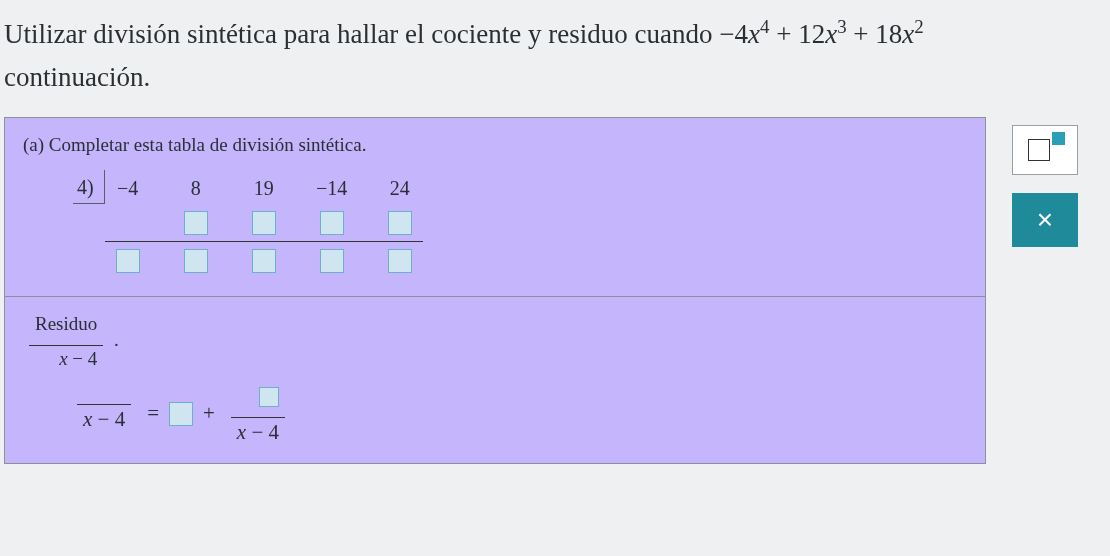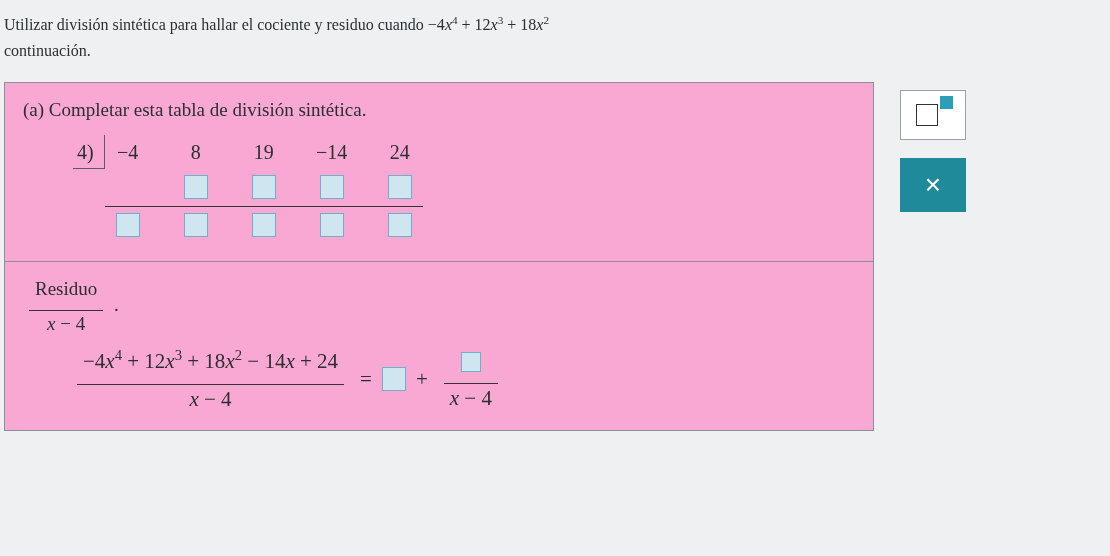--- a/index.html
+++ b/index.html
@@ -6,31 +6,31 @@
   body {
     font-family: Georgia, 'Times New Roman', serif;
     background: #eef0f2;
     width: 1110px;
     height: 556px;
     padding: 12px 0 0 4px;
     color: #2a2f33;
     overflow: hidden;
   }
   .top-text {
-    font-size: 16px;
+    font-size: 27px;
     line-height: 1.6;
     margin-bottom: 18px;
     padding-right: 8px;
   }
   .math-sup { font-size: 0.7em; vertical-align: super; }
   .main-row { display: flex; gap: 26px; align-items: flex-start; }
   .problem-box {
     border: 1px solid #8a9299;
-    background: #f9a8d4;
-    width: 870px;
+    background: #c4b5fd;
+    width: 982px;
   }
   .part {
     border-bottom: 1px solid #8a9299;
     padding: 16px 18px 18px 18px;
   }
   .part:last-child { border-bottom: none; }
   .part-label { font-size: 19px; margin-bottom: 14px; color: #2a2f33; }
 
   
   .syn-wrap { display: flex; align-items: flex-start; margin-left: 50px; }
@@ -57,21 +57,21 @@
   .blank-small {
     display:inline-block;
     width: 20px; height: 20px;
     border: 1px solid #6fb0c9;
     background: #cfe5ef;
     vertical-align: middle;
   }
 
   
   .partb-line { font-size: 19px; display: inline-block; }
-  .frac { display: inline-block; vertical-align: middle; text-align: center; margin: 0 6px; }
+  .frac { display: inline-block; vertical-align: middle; text-align: right; margin: 0 6px; }
   .frac .num { display: block; padding: 0 6px 2px 6px; }
   .frac .den { display: block; border-top: 1.5px solid #333; padding: 2px 6px 0 6px; margin-top: 8px; }
   .eq-row { display:flex; align-items:center; gap: 10px; margin-left: 48px; margin-top: 12px; font-size: 21px; }
 
   
   .side { display: flex; flex-direction: column; gap: 18px; align-items: center; margin-top: 8px; }
   .tool-exp {
     width: 66px; height: 50px;
     border: 1px solid #9aa0a6;
     background: #fff;
@@ -142,21 +142,20 @@
       <div class="partb-line">
         <span class="frac">
           <span class="num">Residuo</span>
           <span class="den"><span style="font-style:italic">x</span> − 4</span>
         </span>
         <span>.</span>
       </div>
 
       <div class="eq-row">
         <span class="frac">
-          <span class="num">−4<span style="font-style:italic">x</span><span class="math-sup">4</span> + 12<span style="font-style:italic">x</span><span class="math-sup">3</span> + 18<span style="font-style:italic">x</span><span class="math-sup">2</span> − 14<span style="font-style:italic">x</span> + 24</span>
           <span class="den"><span style="font-style:italic">x</span> − 4</span>
         </span>
         <span>=</span>
         <span class="blank"></span>
         <span>+</span>
         <span class="frac">
           <span class="num"><span class="blank-small"></span></span>
           <span class="den"><span style="font-style:italic">x</span> − 4</span>
         </span>
       </div>

